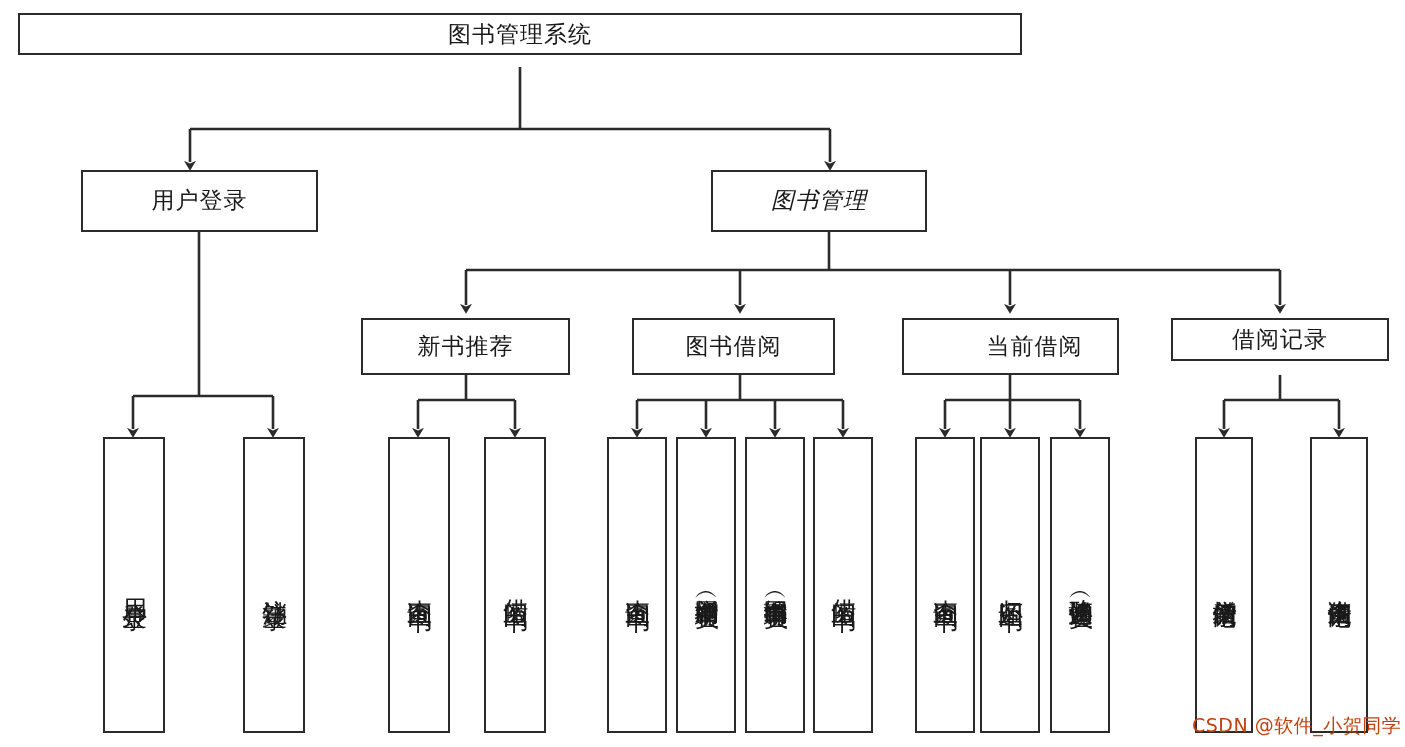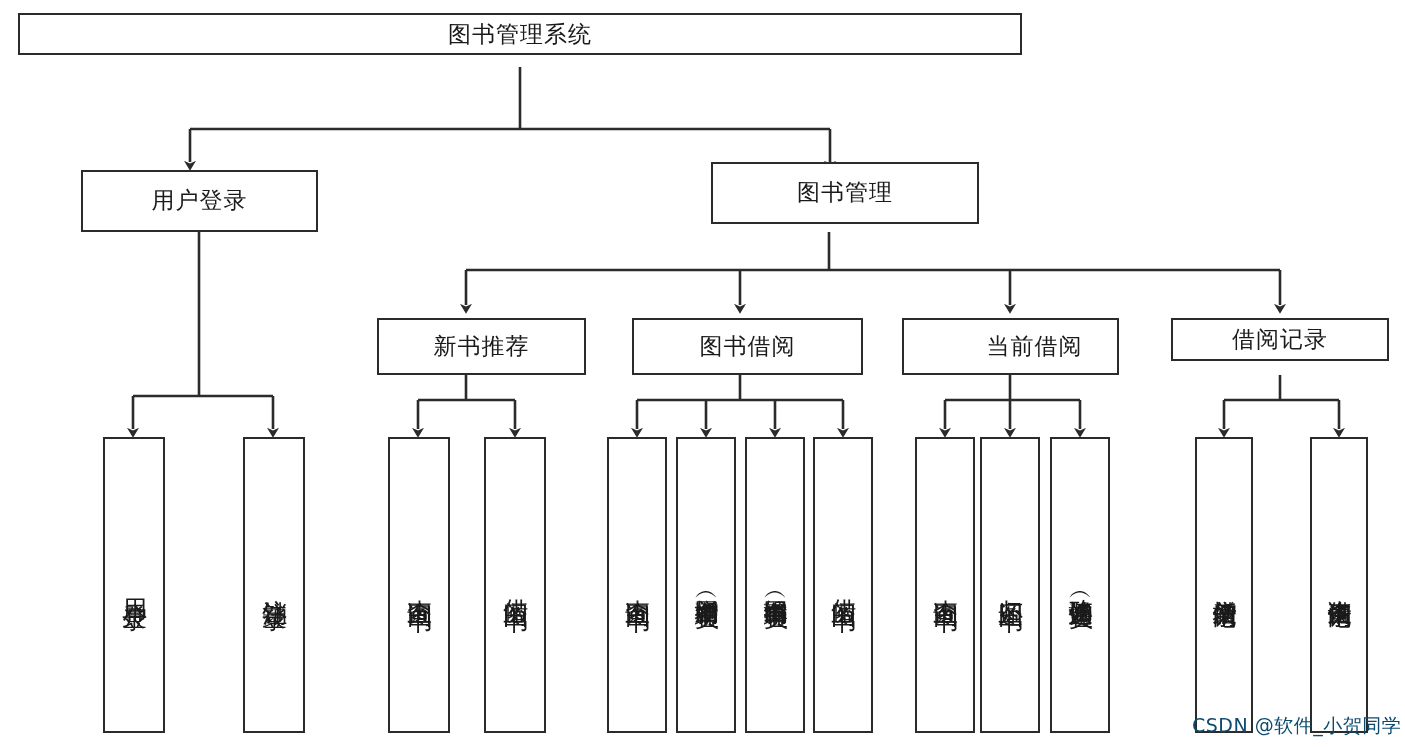--- a/index.html
+++ b/index.html
@@ -59,21 +59,21 @@
     font-size: 24px;
     letter-spacing: 1px;
     padding-top: 2px;
   }
   .node-v span {
     display: block;
   }
   .watermark {
     position: absolute;
     font-size: 19px;
-    color: #0c4a6e;
+    color: #c2410c;
     letter-spacing: 0.5px;
     white-space: nowrap;
   }
 </style>
 </head>
 <body>
 
 <div id="canvas">
 
   <svg class="wires" viewBox="0 0 1405 747" xmlns="http://www.w3.org/2000/svg">
@@ -127,28 +127,28 @@
     </g>
   </svg>
 
   <div class="node node-root" style="left:18px; top:13px; width:1004px; height:42px;">
     <span>图书管理系统</span>
   </div>
 
   <div class="node node-h" style="left:81px; top:170px; width:237px; height:62px;">
     <span>用户登录</span>
   </div>
-  <div class="node node-h" style="left:711px; top:162px; width:268px; height:62px;">
+  <div class="node node-h" style="left:711px; top:170px; width:216px; height:62px;font-style:italic;">
     <span>图书管理</span>
   </div>
 
-  <div class="node node-h" style="left:361px; top:318px; width:209px; height:57px;margin-left:16px;">
+  <div class="node node-h" style="left:361px; top:318px; width:209px; height:57px;">
     <span>新书推荐</span>
   </div>
-  <div class="node node-h" style="left:632px; top:318px; width:231px; height:57px;">
+  <div class="node node-h" style="left:632px; top:318px; width:203px; height:57px;">
     <span>图书借阅</span>
   </div>
   <div class="node node-h" style="left:902px; top:318px; width:217px; height:57px;padding-left:48px;">
     <span>当前借阅</span>
   </div>
   <div class="node node-h" style="left:1171px; top:318px; width:218px; height:43px;">
     <span>借阅记录</span>
   </div>
 
   <div class="node node-v" style="left:103px; top:437px; width:62px; height:296px;">

